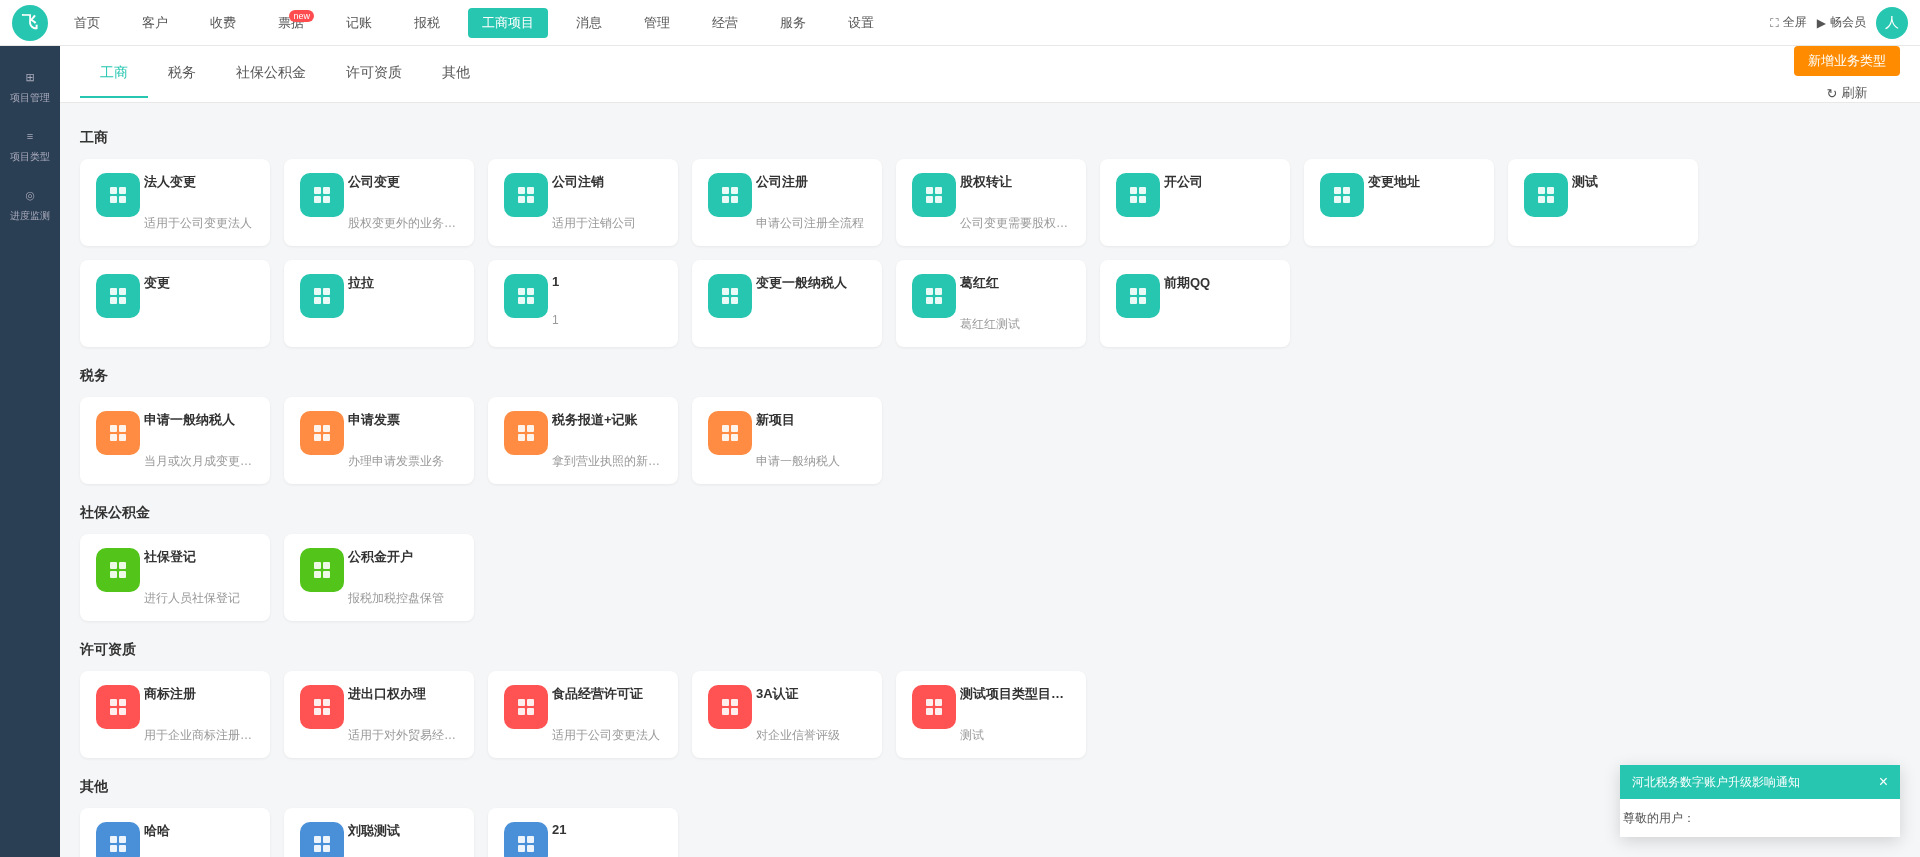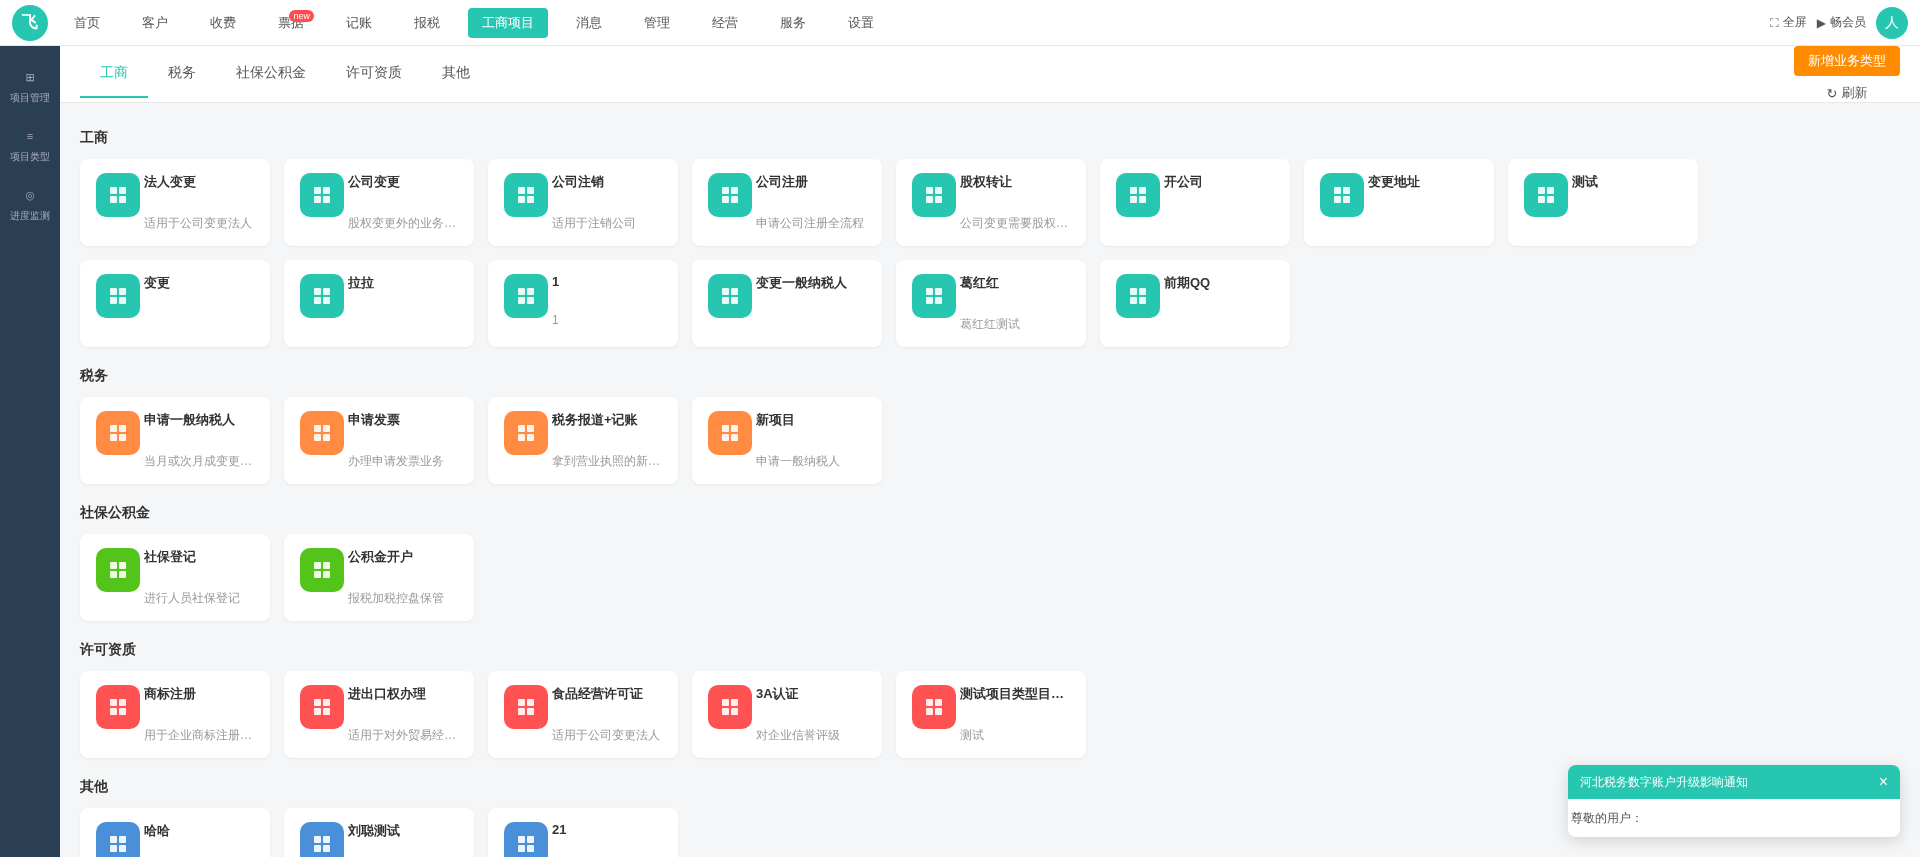--- a/index.html
+++ b/index.html
@@ -181,23 +181,23 @@
     .card-desc {
       font-size: 12px;
       color: #999;
       white-space: nowrap; overflow: hidden; text-overflow: ellipsis; margin-top: 24px;
     }
 
     
     .notification-popup {
       position: fixed;
       bottom: 20px; right: 20px;
-      width: 332px;
+      width: 280px;
       background: white;
-      border-radius: 8px;
+      border-radius: 0;
       box-shadow: 0 4px 16px rgba(0,0,0,0.15);
       overflow: hidden;
     }
     .notification-header {
       background: #26c6b0;
       color: white;
       padding: 8px 12px;
       font-size: 12px;
       display: flex; justify-content: space-between; align-items: center;
     }

